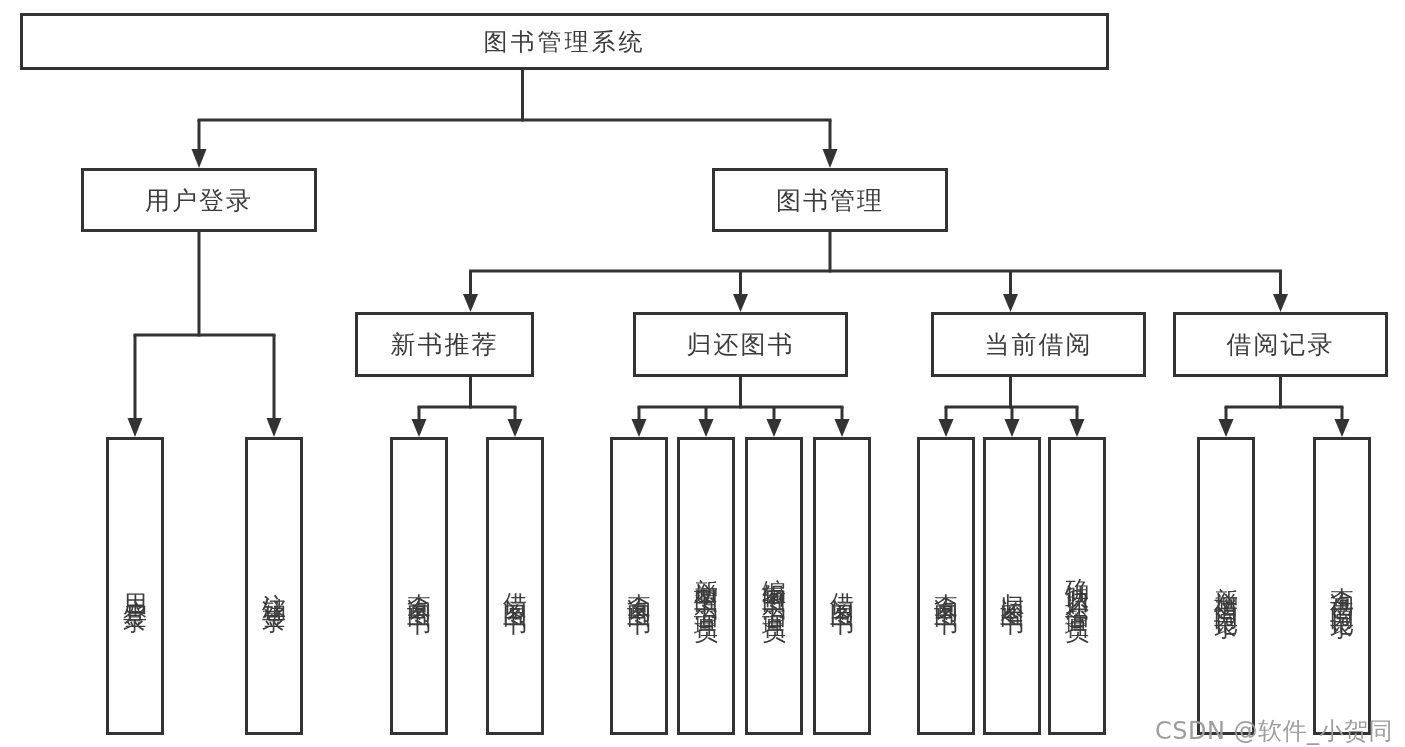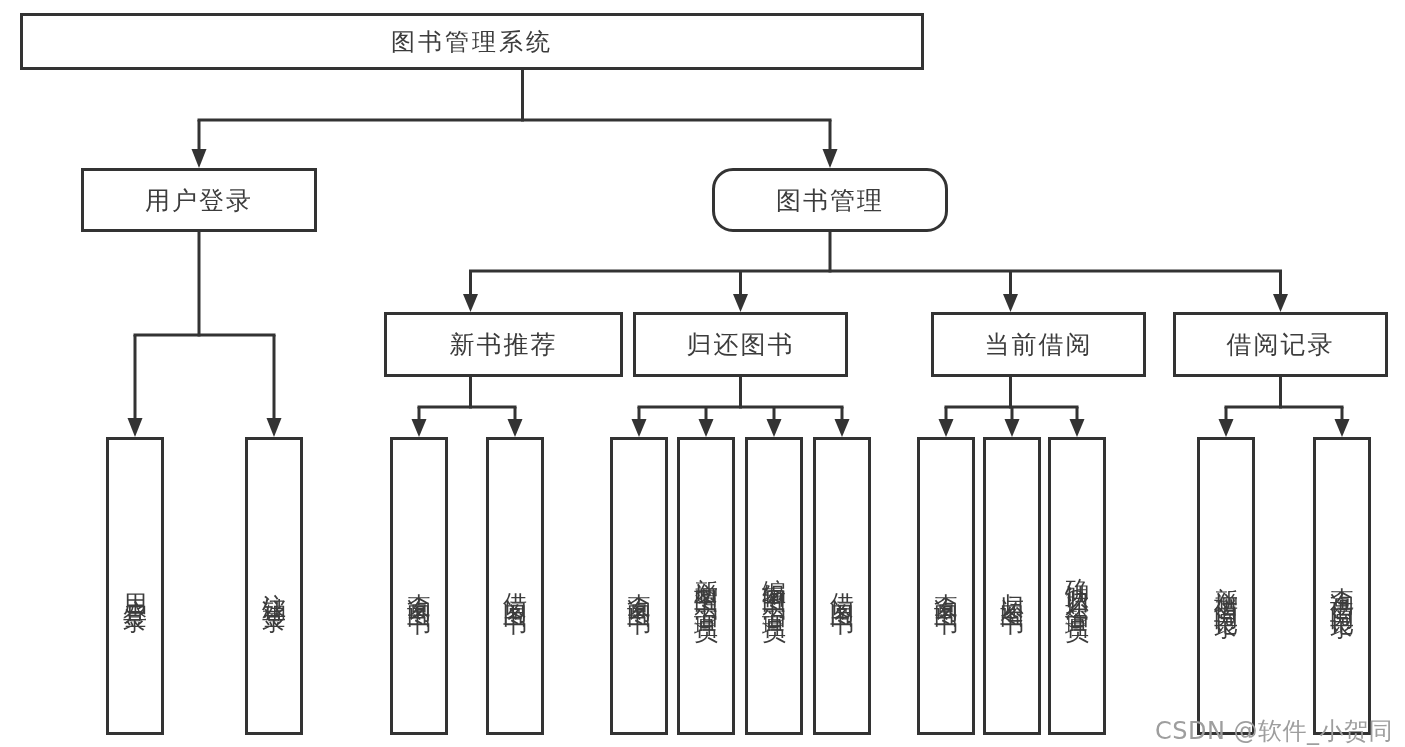--- a/index.html
+++ b/index.html
@@ -129,26 +129,26 @@
     <g>
       <line class="cline" x1="1280.5" y1="377" x2="1280.5" y2="408.5"></line>
       <line class="cline" x1="1224.5" y1="407" x2="1343.5" y2="407"></line>
       <line class="cline" x1="1226" y1="407" x2="1226" y2="421"></line>
       <polygon class="carrow" points="1218.5,419 1233.5,419 1226,437"></polygon>
       <line class="cline" x1="1342" y1="407" x2="1342" y2="421"></line>
       <polygon class="carrow" points="1334.5,419 1349.5,419 1342,437"></polygon>
     </g>
   </svg>
 
-  <div class="box root-box" style="left:20px; top:13px; width:904px; height:57px;">图书管理系统</div>
+  <div class="box root-box" style="left:20px; top:13px; width:1089px; height:57px;">图书管理系统</div>
 
   <div class="box lvl-box" style="left:81px; top:168px; width:236px; height:64px;">用户登录</div>
-  <div class="box lvl-box" style="left:712px; top:168px; width:236px; height:64px;border-radius:21px;">图书管理</div>
+  <div class="box lvl-box" style="left:712px; top:168px; width:236px; height:64px;">图书管理</div>
 
-  <div class="box lvl-box" style="left:384px; top:312px; width:239px; height:65px;">新书推荐</div>
+  <div class="box lvl-box" style="left:355px; top:312px; width:179px; height:65px;">新书推荐</div>
   <div class="box lvl-box" style="left:633px; top:312px; width:215px; height:65px;">归还图书</div>
   <div class="box lvl-box" style="left:903px; top:312px; width:215px; height:65px;margin-left:28px;">当前借阅</div>
   <div class="box lvl-box" style="left:1173px; top:312px; width:215px; height:65px;">借阅记录</div>
 
   <div class="box leaf-box" style="left:106px; top:437px; width:58px; height:298px;">用户登录</div>
   <div class="box leaf-box" style="left:245px; top:437px; width:58px; height:298px;">注销登录</div>
 
   <div class="box leaf-box" style="left:390px; top:437px; width:58px; height:298px;">查询图书</div>
   <div class="box leaf-box" style="left:486px; top:437px; width:58px; height:298px;">借阅图书</div>
 

